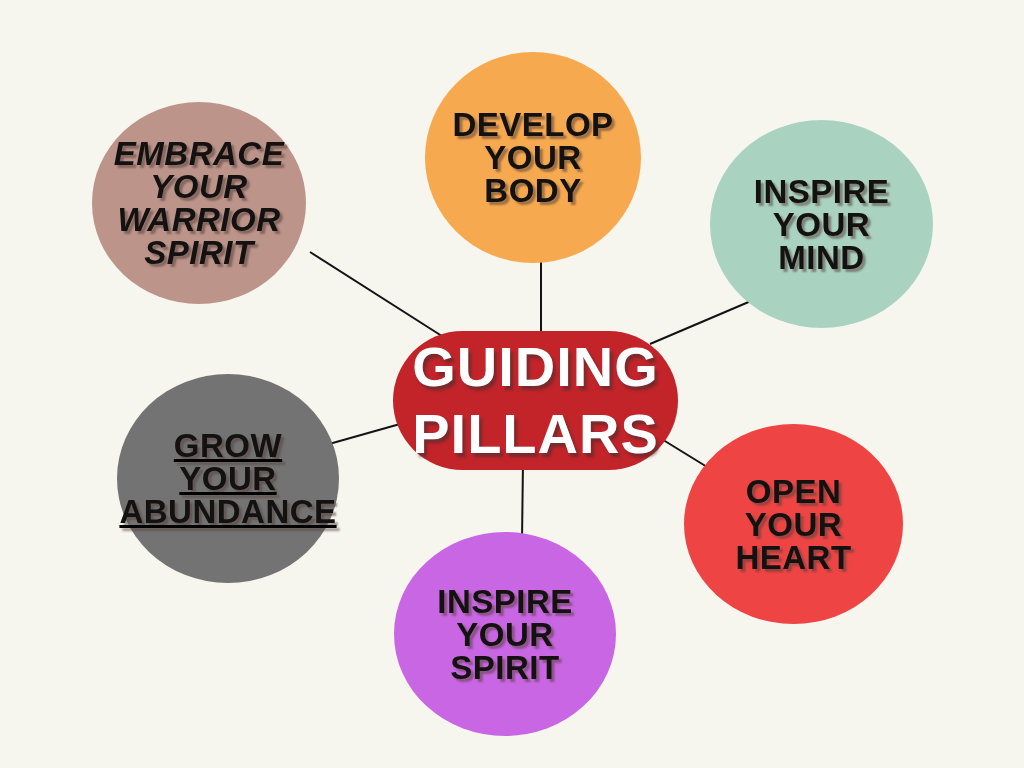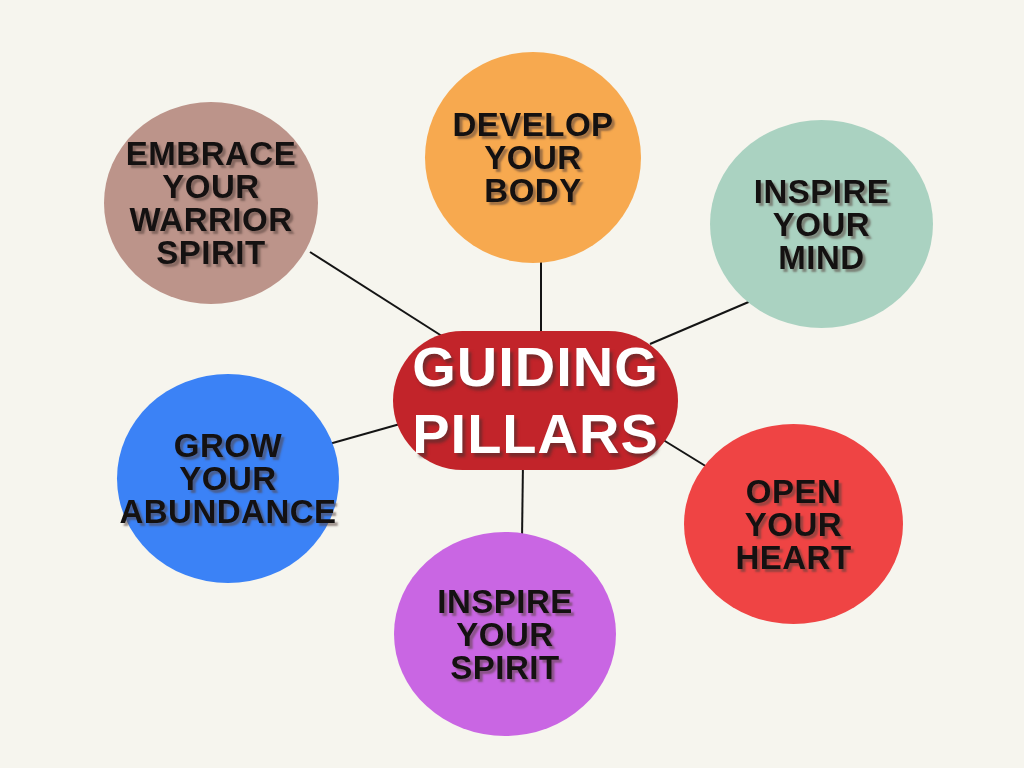--- a/index.html
+++ b/index.html
@@ -38,21 +38,21 @@
     line-height: 1.0;
     letter-spacing: 0.5px;
     white-space: pre-line;
     text-shadow: 3px 3px 2px rgba(85, 65, 60, 0.55);
   }
   .node-develop  { left: 425px; top:  52px; width: 216px; height: 211px; }
   .node-inspire  { left: 710px; top: 120px; width: 223px; height: 208px; }
   .node-open     { left: 684px; top: 424px; width: 219px; height: 200px; }
   .node-elevate  { left: 394px; top: 532px; width: 222px; height: 204px; }
   .node-grow     { left: 117px; top: 374px; width: 222px; height: 209px; }
-  .node-embrace  { left: 104px; top: 102px; width: 214px; height: 202px; }
+  .node-embrace  { left: 92px; top: 102px; width: 214px; height: 202px; font-style: italic; }
   .center-pill {
     position: absolute;
     left: 393px;
     top: 331px;
     width: 285px;
     height: 139px;
     border-radius: 70px;
     display: flex;
     align-items: center;
     justify-content: center;
@@ -98,21 +98,21 @@
 YOUR
 HEART</span>
   </div>
 
   <div class="node node-elevate" style="background: rgb(201, 102, 227);">
     <span class="node-label" style="color: rgb(20, 17, 17);">INSPIRE
 YOUR
 SPIRIT</span>
   </div>
 
-  <div class="node node-grow" style="background: #3b82f6;">
+  <div class="node node-grow" style="background: #737373; text-decoration: underline;">
     <span class="node-label" style="color: rgb(20, 17, 17);">GROW
 YOUR
 ABUNDANCE</span>
   </div>
 
   <div class="node node-embrace" style="background: rgb(188, 148, 138);">
     <span class="node-label" style="color: rgb(20, 17, 17);">EMBRACE
 YOUR
 WARRIOR
 SPIRIT</span>

